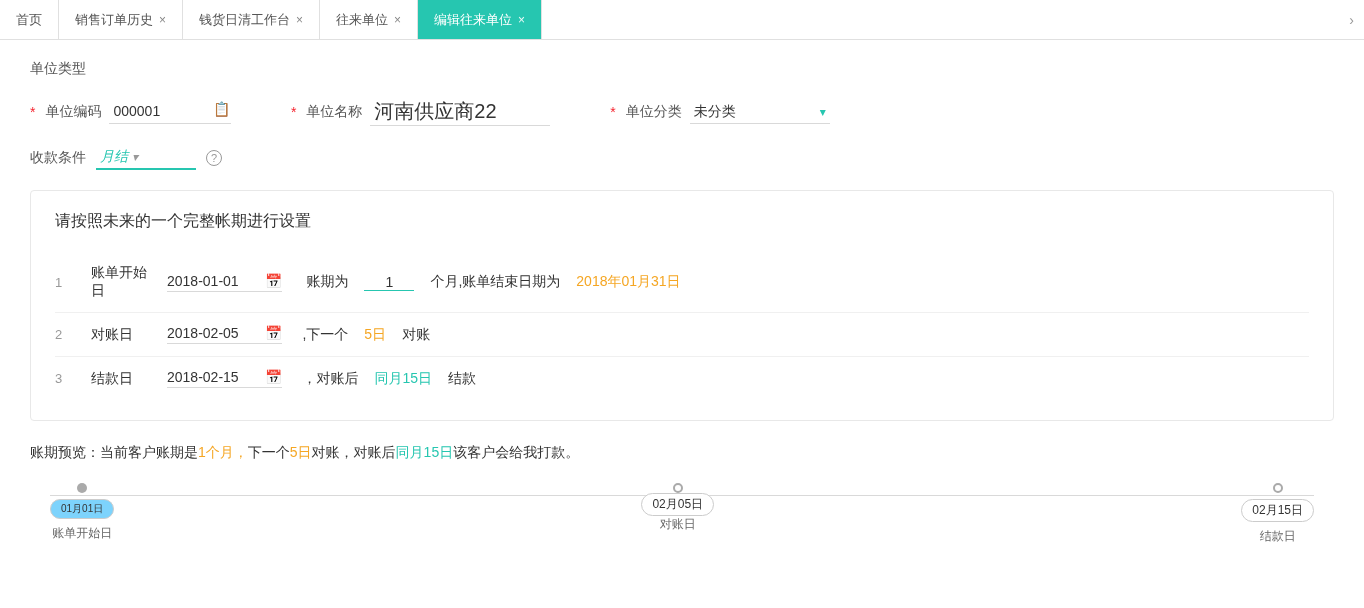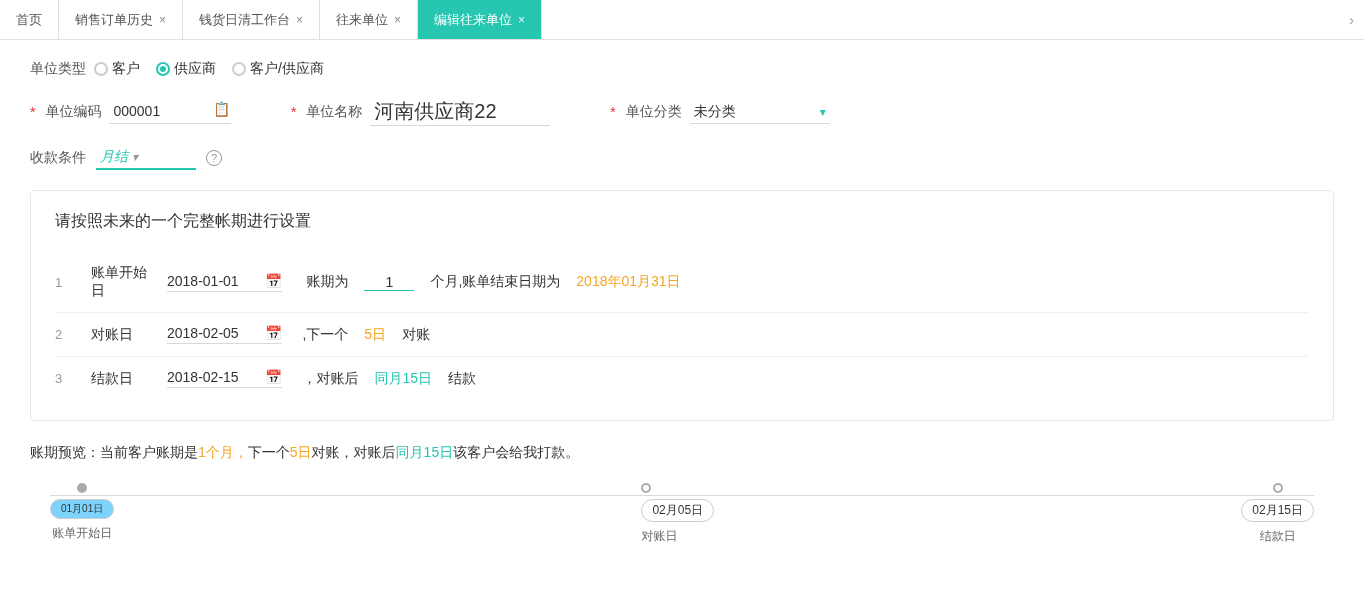--- a/index.html
+++ b/index.html
@@ -265,34 +265,20 @@
   <div class="tab-arrow">
     <span>›</span>
   </div>
 </div>
 
 <div class="main-content">
 
   <div class="form-row">
     <div class="form-item">
       <span class="form-label">单位类型</span>
-      <div class="radio-group">
-        <div class="radio-item">
-          <div class="radio-circle"></div>
-          <span>客户</span>
-        </div>
-        <div class="radio-item">
-          <div class="radio-circle checked"></div>
-          <span>供应商</span>
-        </div>
-        <div class="radio-item">
-          <div class="radio-circle"></div>
-          <span>客户/供应商</span>
-        </div>
-      </div>
     </div>
   </div>
 
   <div class="form-row">
     <div class="form-item">
       <span class="required">*</span>
       <span class="form-label">单位编码</span>
       <div class="input-wrapper">
         <input type="text" class="input-field" value="000001" style="width: 100px;">
         <span class="cal-icon">📋</span>
@@ -378,21 +364,21 @@
 
         <div style="display:flex;flex-direction:column;align-items:center;gap:6px;">
           <div style="width:10px;height:10px;border-radius:50%;background:#aaa;z-index:1;"></div>
           <div style="border:1px solid #ccc;border-radius:12px;padding:2px 10px;font-size:10px;background:#7dd3fc;">
             <span>01月01日</span>
           </div>
           <span style="font-size:12px;color:#666;">账单开始日</span>
         </div>
 
 
-        <div style="display:flex;flex-direction:column;align-items:flex-start;gap:6px;">
+        <div style="display:flex;flex-direction:column;align-items:center;gap:0;">
           <div style="width:10px;height:10px;border-radius:50%;border:2px solid #aaa;background:#fff;z-index:1;"></div>
           <div style="border:1px solid #ccc;border-radius:12px;padding:2px 10px;font-size:12px;background:#fff;">
             <span>02月05日</span>
           </div>
           <span style="font-size:12px;color:#666;">对账日</span>
         </div>
 
         <div style="display:flex;flex-direction:column;align-items:center;gap:6px;">
           <div style="width:10px;height:10px;border-radius:50%;border:2px solid #aaa;background:#fff;z-index:1;"></div>
           <div style="border:1px solid #ccc;border-radius:12px;padding:2px 10px;font-size:12px;background:#fff;">

